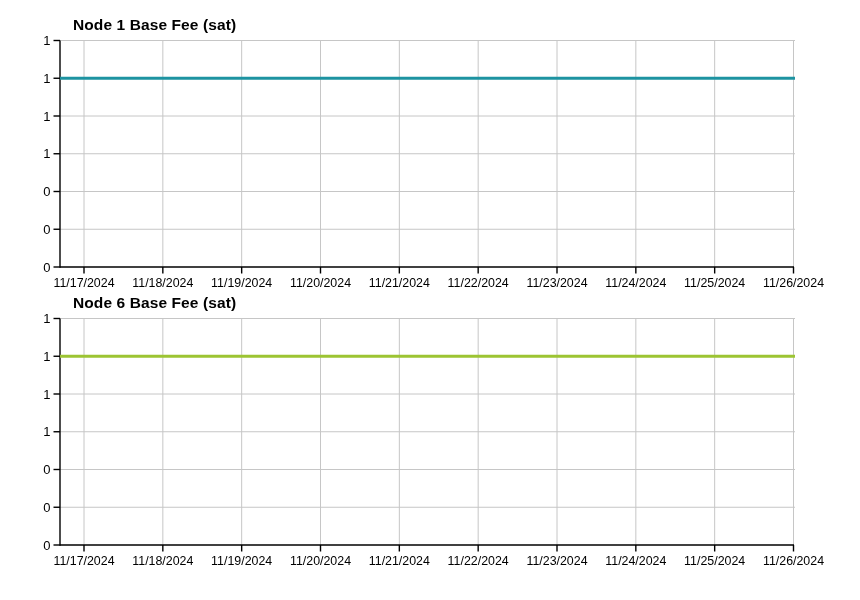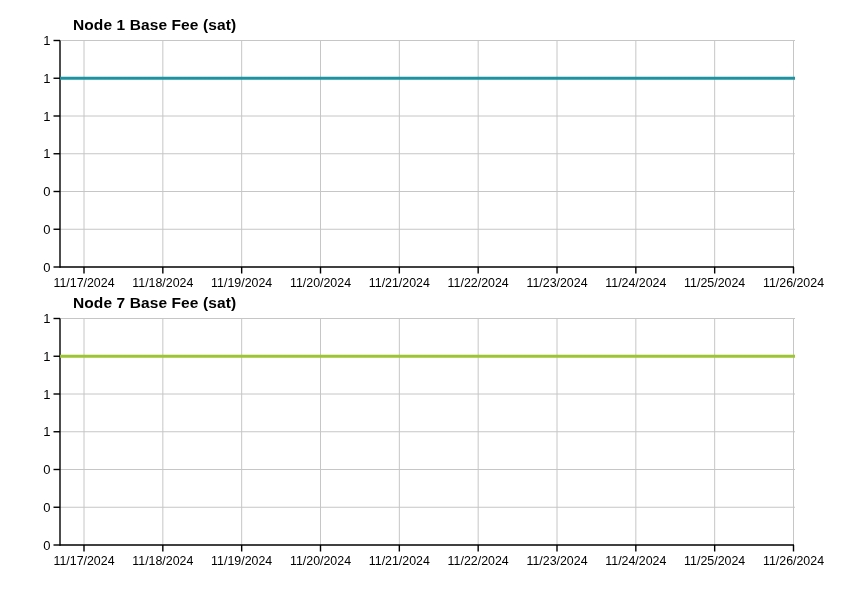--- a/index.html
+++ b/index.html
@@ -112,21 +112,21 @@
           <text x="557" y="274.5" text-anchor="middle" font-size="12.4" class="tick-label">11/23/2024</text>
           <text x="635.8333333333334" y="274.5" text-anchor="middle" font-size="12.4" class="tick-label">11/24/2024</text>
           <text x="714.6666666666666" y="274.5" text-anchor="middle" font-size="12.4" class="tick-label">11/25/2024</text>
           <text x="793.5" y="274.5" text-anchor="middle" font-size="12.4" class="tick-label">11/26/2024</text>
         </g>
         <polyline points="60,66.25 84,66.25 162.83333333333331,66.25 241.66666666666666,66.25 320.5,66.25 399.3333333333333,66.25 478.1666666666667,66.25 557,66.25 635.8333333333334,66.25 714.6666666666666,66.25 793.5,66.25 795,66.25" fill="none" stroke="#1d93a1" stroke-width="2.8"></polyline>
       </svg>
   </div>
 
   <div class="chart" style="top:290px;">
-    <div class="chart-title">Node 7 Base Fee (sat)</div>
+    <div class="chart-title">Node 6 Base Fee (sat)</div>
     <svg class="plot" width="860" height="290">
         <g stroke="#c6c6c6" stroke-width="1">
           <line x1="60" y1="217.25" x2="795" y2="217.25"></line>
           <line x1="60" y1="179.5" x2="795" y2="179.5"></line>
           <line x1="60" y1="141.75" x2="795" y2="141.75"></line>
           <line x1="60" y1="103.99999999999997" x2="795" y2="103.99999999999997"></line>
           <line x1="60" y1="66.25" x2="795" y2="66.25"></line>
           <line x1="60" y1="28.5" x2="795" y2="28.5"></line>
         </g>
         <g stroke="#c6c6c6" stroke-width="1">

